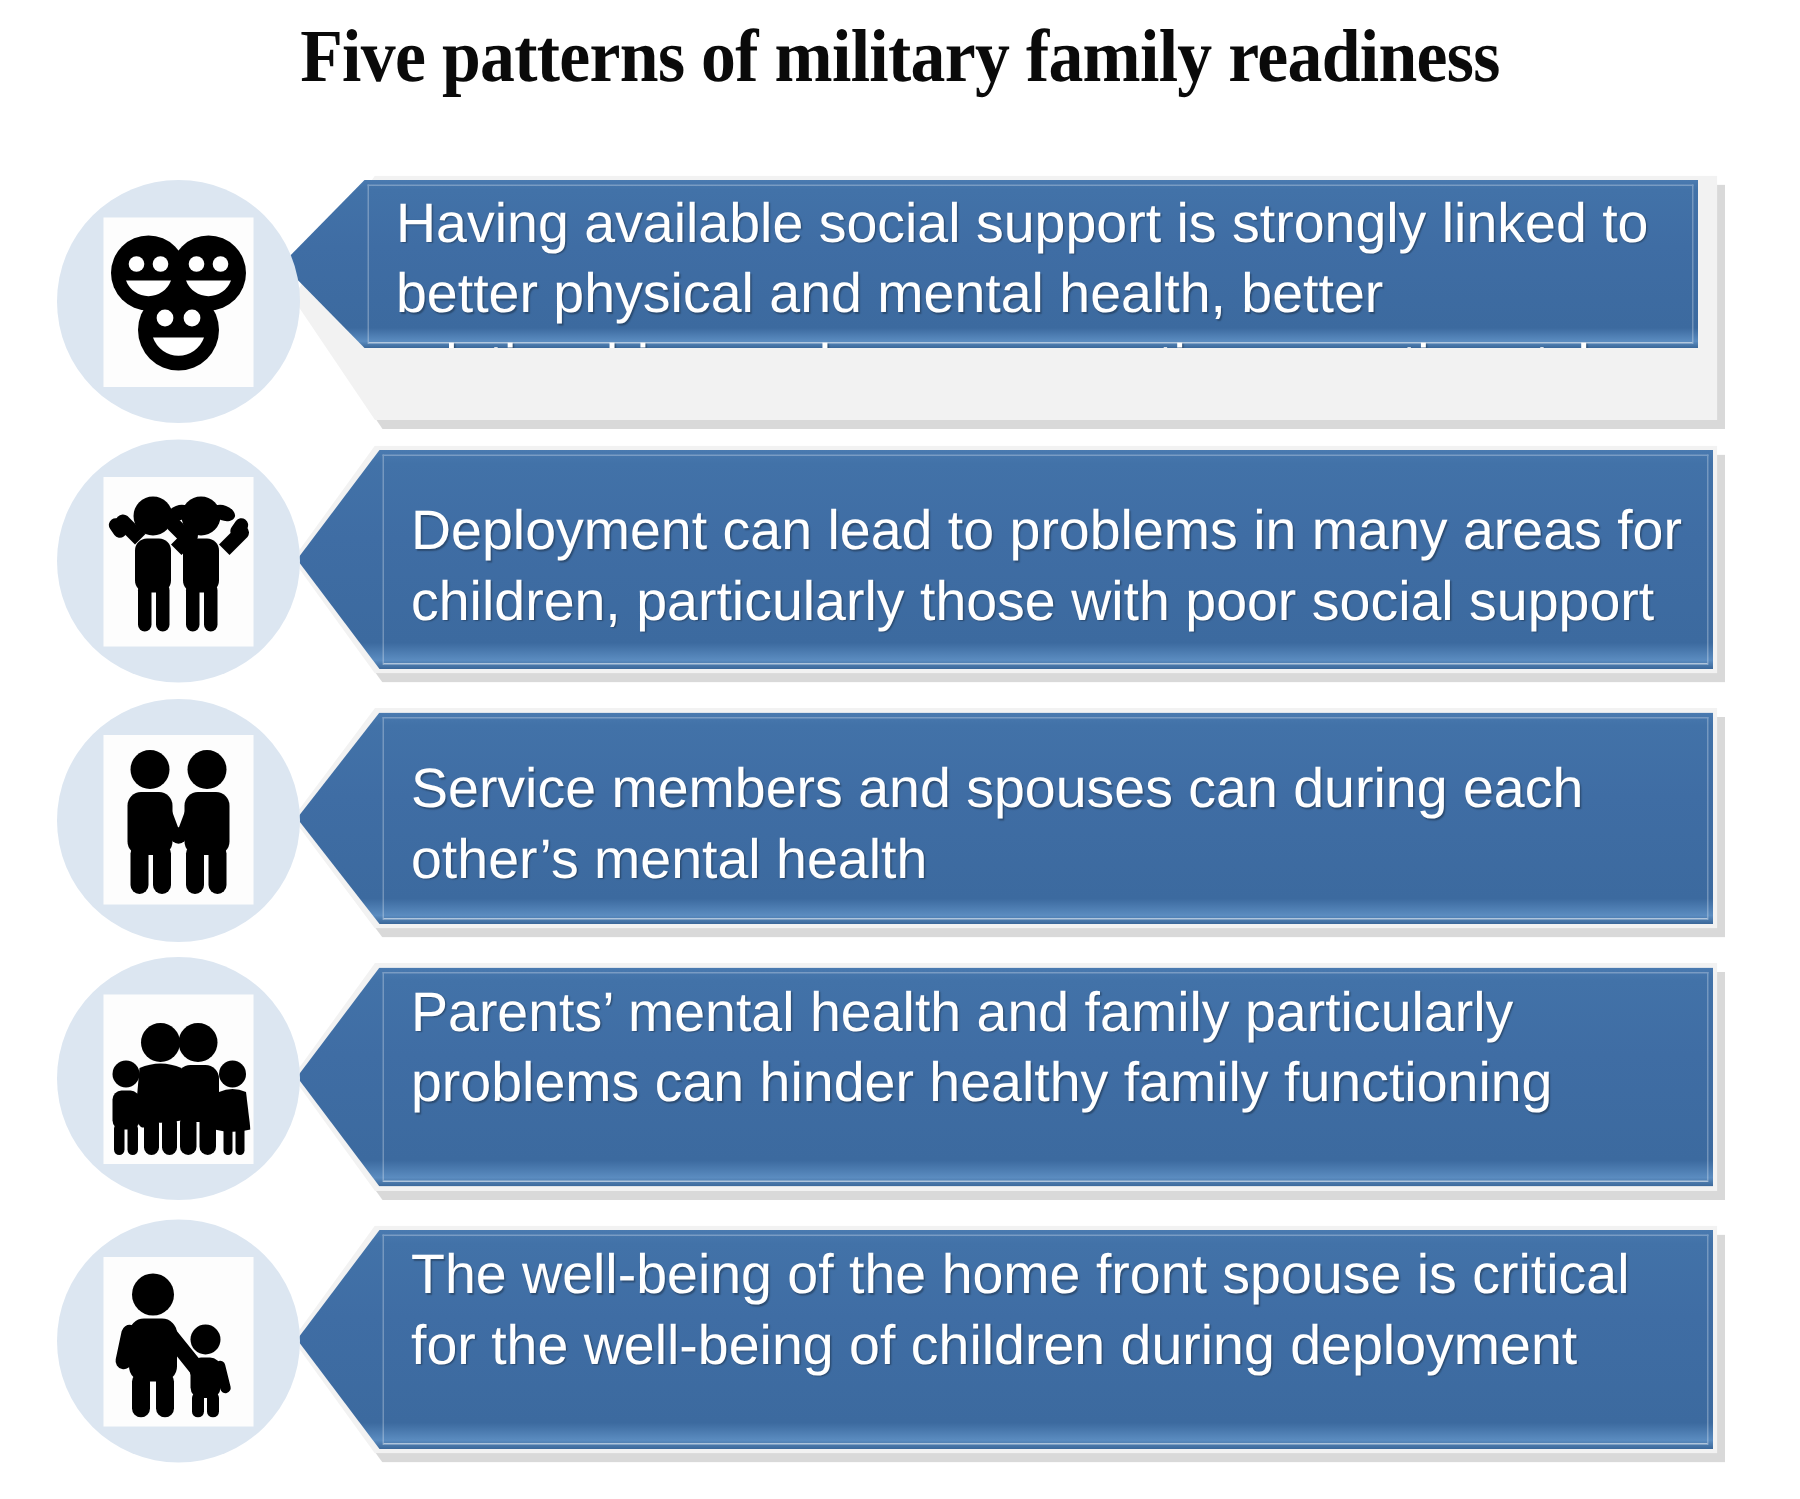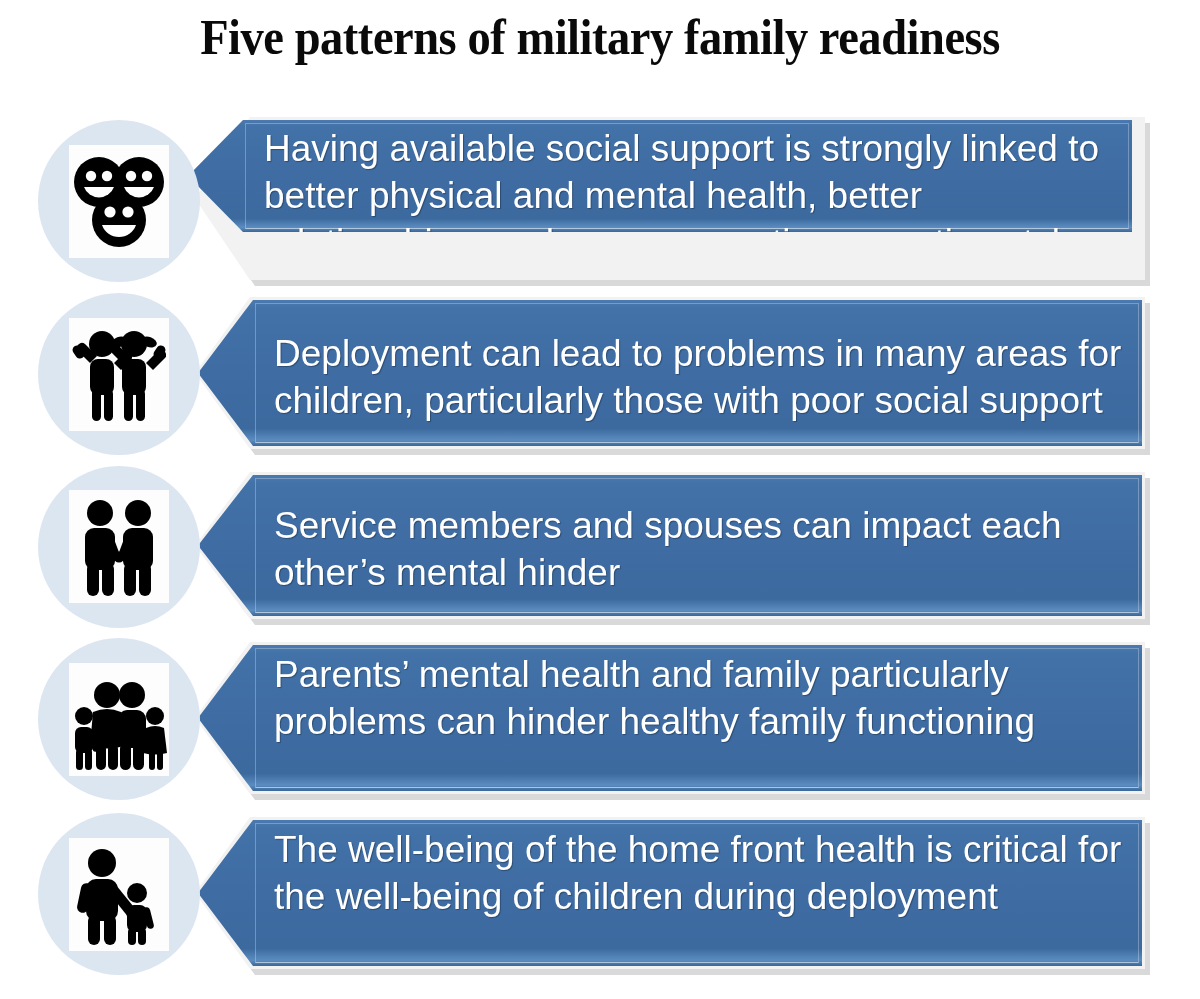--- a/index.html
+++ b/index.html
@@ -200,21 +200,21 @@
         <rect x="83" y="20" width="9" height="14" rx="4.5" transform="rotate(35 87.5 27)"></rect>
       </g>
     </svg>
   </div>
 </div>
 
 <div class="row">
   <div class="banner-shadow" style="left:200px; top:478px; width:950px; height:147px;"></div>
   <div class="banner-outline" style="left:195px; top:472px; width:950px; height:147px;"></div>
   <div class="banner" style="left:198px; top:475px; width:944px; height:141px;">
-    <div class="banner-text" style="top:27px;">Service members and spouses can impact each other’s mental hinder</div>
+    <div class="banner-text" style="top:27px;">Service members and spouses can during each other’s mental health</div>
   </div>
 
   <div class="circle" style="left:38px; top:466px; width:162px; height:162px;"></div>
   <div class="icon-plate" style="left:69px; top:490px; width:100px; height:113px;">
     <svg width="88" height="100" viewBox="0 0 88 100" aria-hidden="true">
       <g fill="#000000">
 
         <circle cx="25" cy="16" r="13"></circle>
         <rect x="10" y="31" width="30" height="42" rx="9"></rect>
         <rect x="12" y="66" width="12" height="33" rx="6"></rect>
@@ -270,21 +270,21 @@
         <rect x="71" y="59" width="6" height="22" rx="3" transform="rotate(16 74 70)"></rect>
       </g>
     </svg>
   </div>
 </div>
 
 <div class="row">
   <div class="banner-shadow" style="left:200px; top:823px; width:950px; height:152px;"></div>
   <div class="banner-outline" style="left:195px; top:817px; width:950px; height:152px;"></div>
   <div class="banner" style="left:198px; top:820px; width:944px; height:146px;">
-    <div class="banner-text" style="top:6px;">The well-being of the home front health is critical for the well-being of children during deployment</div>
+    <div class="banner-text" style="top:6px;">The well-being of the home front spouse is critical for the well-being of children during deployment</div>
   </div>
 
   <div class="circle" style="left:38px; top:813px; width:162px; height:162px;"></div>
   <div class="icon-plate" style="left:69px; top:838px; width:100px; height:113px;">
     <svg width="88" height="100" viewBox="0 0 88 100" aria-hidden="true">
       <g fill="#000000">
 
         <circle cx="27" cy="18" r="14"></circle>
         <rect x="11" y="34" width="32" height="42" rx="10"></rect>
         <rect x="13" y="70" width="12" height="30" rx="6"></rect>

